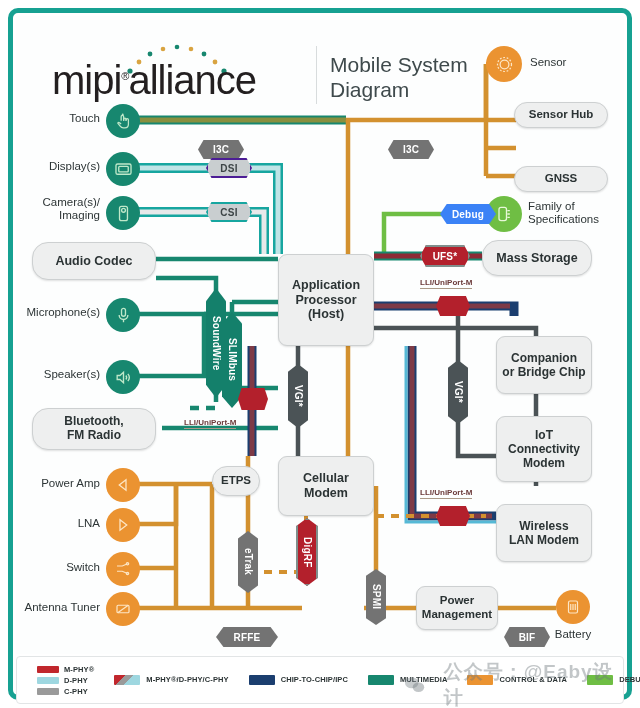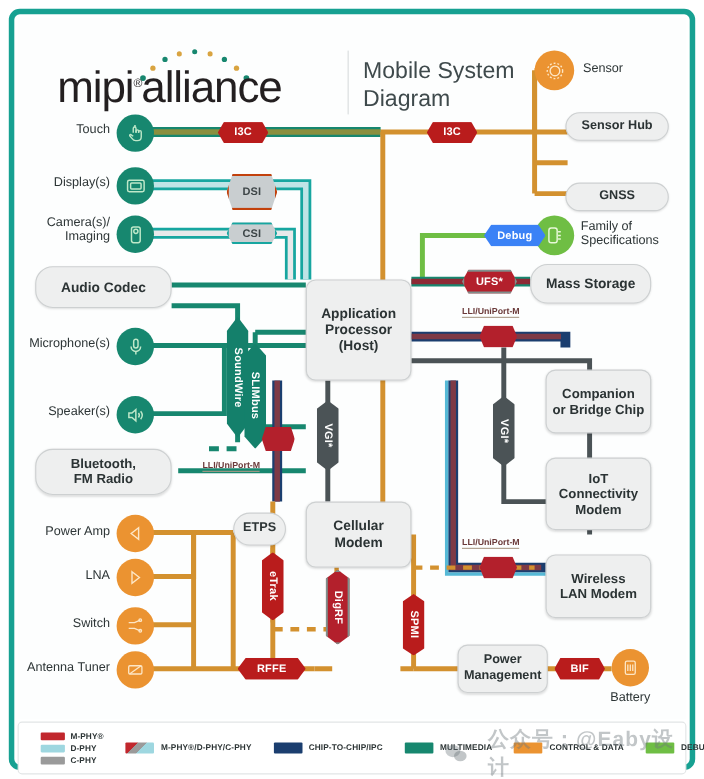--- a/index.html
+++ b/index.html
@@ -57,21 +57,21 @@
   .hex {
     position:absolute;
     display:flex; align-items:center; justify-content:center;
     font-size:10px; font-weight:700; color:#fff; letter-spacing:.2px;
     clip-path: polygon(12% 0, 88% 0, 100% 50%, 88% 100%, 12% 100%, 0 50%);
   }
   .hex.v {
     clip-path: polygon(0 12%, 50% 0, 100% 12%, 100% 88%, 50% 100%, 0 88%);
     writing-mode: vertical-rl; text-orientation: mixed;
   }
-  .hex.org  { background:#b91c1c; }
+  .hex.org  { background:#737373;margin-top:29px; }
   .hex.grn  { background:#3b82f6; }
   .hex.red  { background:#b3202c; }
   .hex.teal { background:#14806b; }
   .hex.gray { background:#4b5356; }
   .hex.lgray{ background:#c9ced0; color:#3d4547; }
 
   .tagline { position:absolute; font-size:8px; font-weight:700; color:#6b3a3a; white-space:nowrap; }
   .tagline.u { border-bottom:1px solid #a98; padding-bottom:1px; }
 
   
@@ -332,21 +332,21 @@
     <div class="circ org" style="left:540px; top:574px; width:34px; height:34px;">
       <svg viewBox="0 0 24 24" width="18" height="18" fill="none" stroke="#fde6c5" stroke-width="1.6">
         <rect x="6" y="4" width="12" height="16" rx="2"></rect>
           <path d="M9 8v8M12 8v8M15 8v8"></path>
       </svg>
     </div>
     <div class="lbl left" style="left:524px; top:612px; width:66px; text-align:center;">Battery</div>
 
     <div class="hex org" style="left:182px; top:95px; width:46px; height:19px;">I3C</div>
     <div class="hex org" style="left:372px; top:95px; width:46px; height:19px;">I3C</div>
-    <div class="hex lgray" style="left:190px; top:142px; width:46px; height:33px; border:2px solid #c2410c;">DSI</div>
+    <div class="hex lgray" style="left:190px; top:142px; width:46px; height:20px; border:2px solid #4c1d95;">DSI</div>
     <div class="hex lgray" style="left:190px; top:186px; width:46px; height:20px; border:2px solid #17a6a0;">CSI</div>
     <div class="hex grn" style="left:424px; top:188px; width:56px; height:20px;">Debug</div>
     <div class="hex red" style="left:404px; top:229px; width:50px; height:22px; border:2px solid #7f8f8c;">UFS*</div>
 
     <div class="hex v teal" style="left:190px; top:272px; width:20px; height:110px;">SoundWire</div>
     <div class="hex v teal" style="left:206px; top:296px; width:20px; height:96px;">SLIMbus</div>
     <div class="hex v gray" style="left:272px; top:348px; width:20px; height:64px;">VGI*</div>
     <div class="hex v gray" style="left:432px; top:344px; width:20px; height:64px;">VGI*</div>
     <div class="hex v org" style="left:222px; top:486px; width:20px; height:62px;">eTrak</div>
     <div class="hex v red" style="left:280px; top:502px; width:22px; height:68px; border:2px solid #7f8f8c;">DigRF</div>

